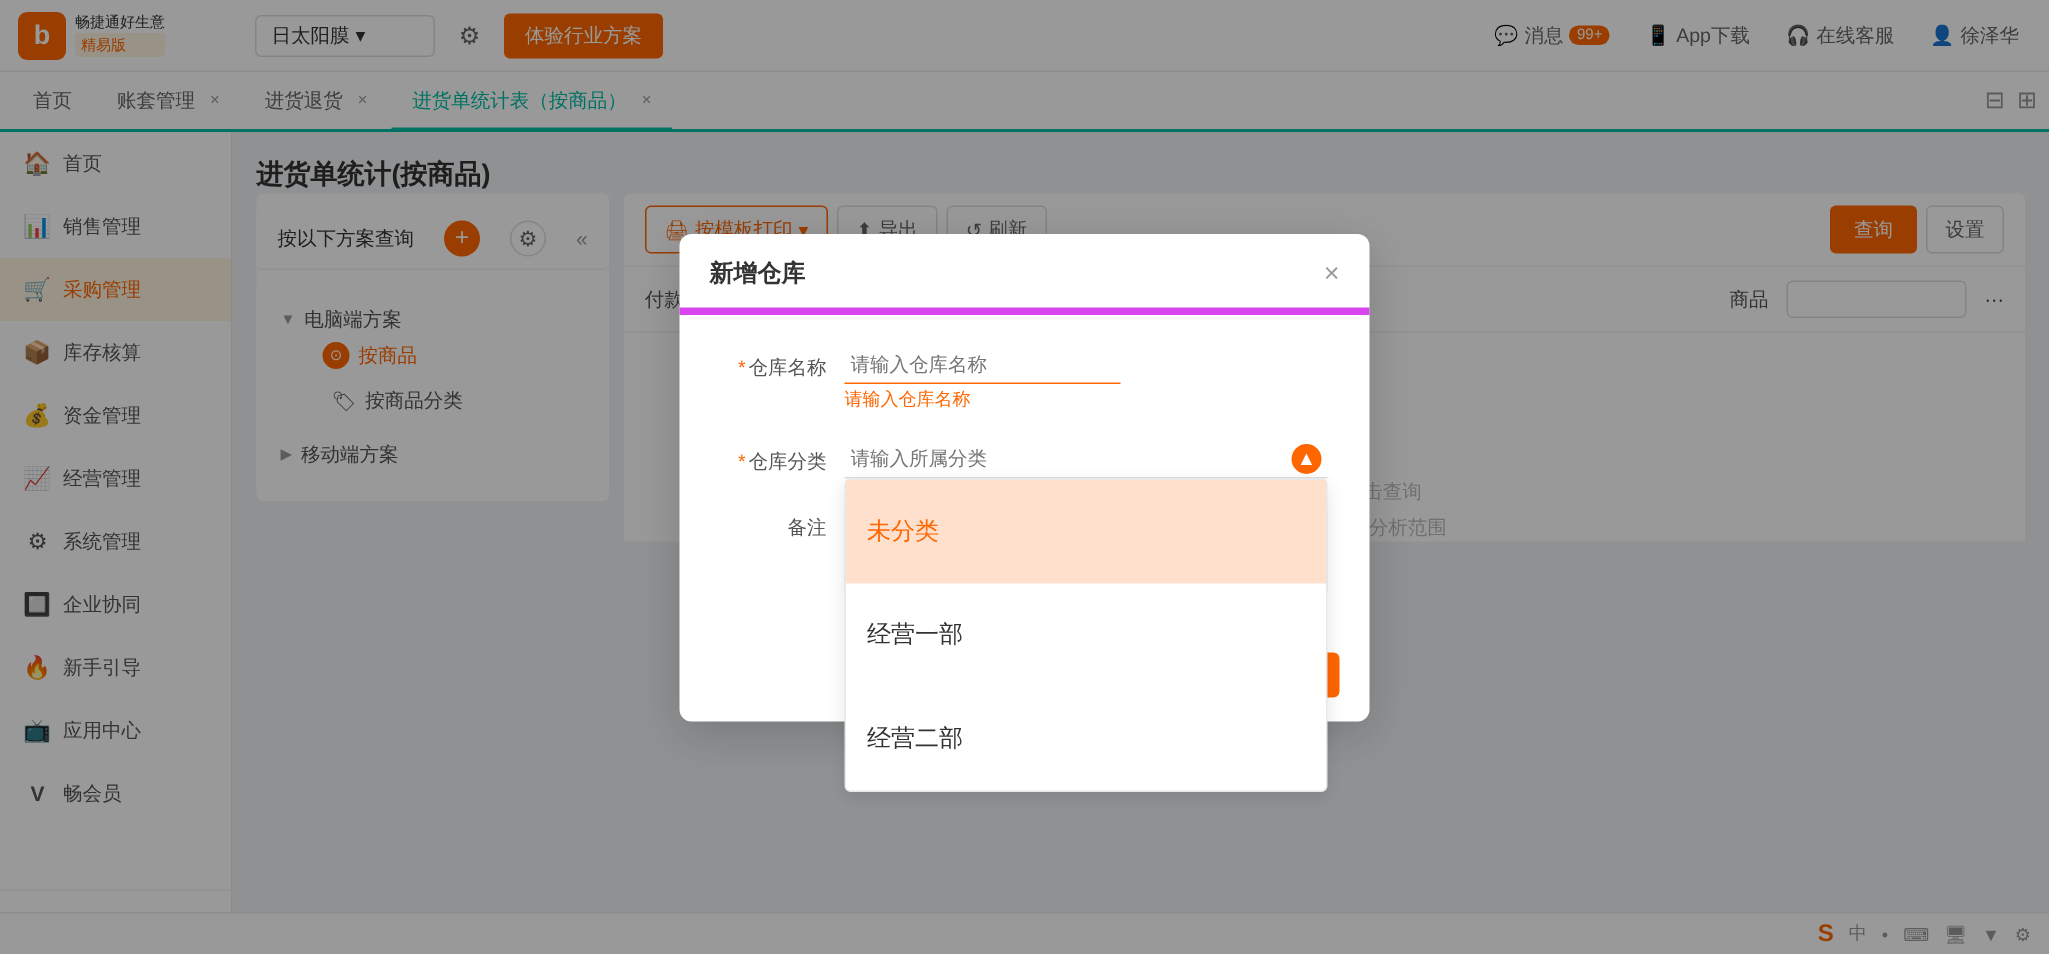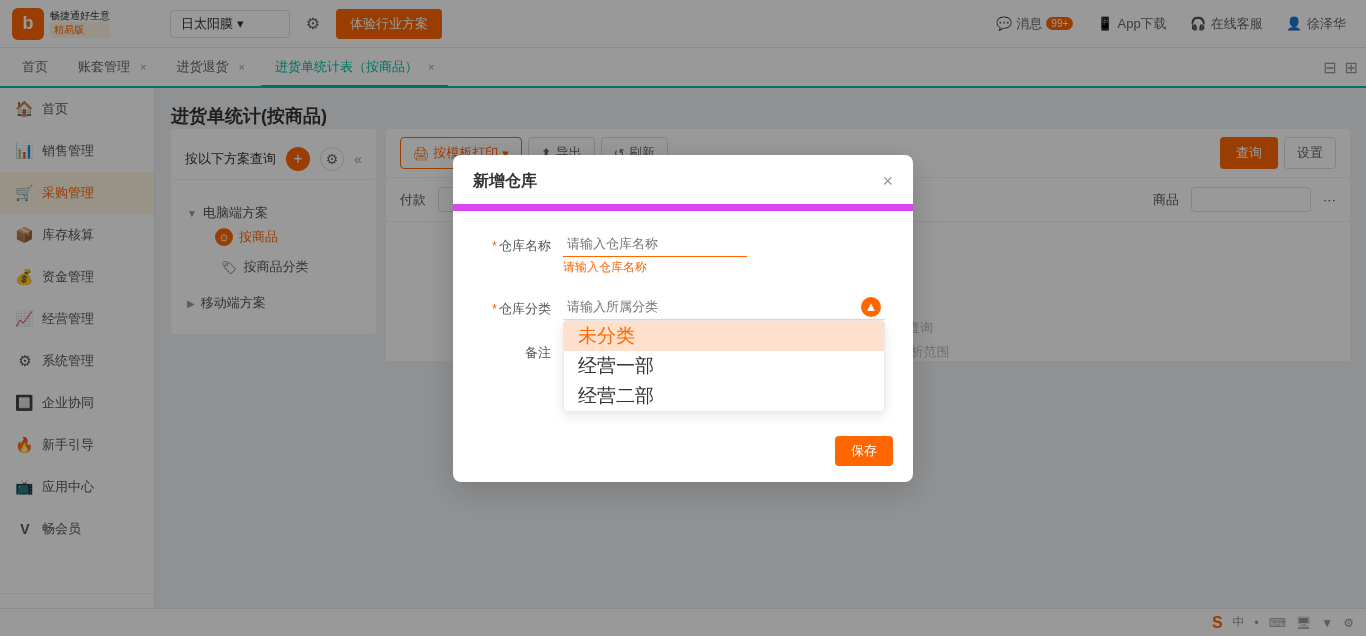--- a/index.html
+++ b/index.html
@@ -33,21 +33,21 @@
     .sidebar-item { display: flex; align-items: center; gap: 8px; padding: 12px 16px; font-size: 13px; color: #555; cursor: pointer; }
     .sidebar-item.active { background: #fff3e0; color: #f60; }
     .sidebar-icon { width: 18px; height: 18px; display: flex; align-items: center; justify-content: center; font-size: 15px; }
     .sidebar-bottom { margin-top: auto; border-top: 1px solid #f0f0f0; display: flex; align-items: center; justify-content: space-between; padding: 10px 14px; }
 
     
     .content { flex: 1; overflow: hidden; background: #f0f2f5; padding: 16px; position: relative; }
     .page-title { font-size: 18px; font-weight: bold; color: #333; margin-bottom: 1px; }
 
     
-    .filter-panel { background: #fff; border-radius: 4px; padding: 10px 14px; margin-bottom: 10px; display: flex; align-items: center; gap: 10px; font-size: 13px; justify-content: flex-end; }
+    .filter-panel { background: #fff; border-radius: 4px; padding: 10px 14px; margin-bottom: 10px; display: flex; align-items: center; gap: 20px; font-size: 13px; justify-content: flex-end; }
     .filter-label { color: #333; font-weight: 500; }
     .filter-add { width: 24px; height: 24px; border-radius: 50%; background: #f60; color: #fff; display: flex; align-items: center; justify-content: center; font-size: 16px; cursor: pointer; }
     .filter-settings { width: 24px; height: 24px; border-radius: 50%; border: 1px solid #ddd; color: #666; display: flex; align-items: center; justify-content: center; font-size: 14px; cursor: pointer; }
     .filter-collapse { color: #999; cursor: pointer; font-size: 14px; }
 
     
     .scheme-tree { background: #fff; padding: 8px 0; }
     .tree-group { padding: 6px 16px; }
     .tree-group-title { display: flex; align-items: center; gap: 6px; color: #555; font-size: 13px; cursor: pointer; }
     .tree-arrow { font-size: 10px; color: #999; }
@@ -63,39 +63,39 @@
 
     .filter-row { background: #fff; padding: 8px 14px; display: flex; align-items: center; gap: 12px; flex-wrap: wrap; font-size: 13px; border-bottom: 1px solid #f0f0f0; }
     .filter-row select, .filter-row input { border: 1px solid #ddd; border-radius: 4px; padding: 4px 8px; font-size: 13px; color: #666; outline: none; }
     .filter-row label { color: #555; }
 
     .table-container { background: #fff; overflow: auto; }
 
     
     .overlay { position: fixed; top: 0; left: 0; right: 0; bottom: 0; background: rgba(0,0,0,0.4); z-index: 100; display: flex; align-items: center; justify-content: center; }
     .modal { background: #fff; border-radius: 8px; width: 460px; padding: 0; box-shadow: 0 8px 32px rgba(0,0,0,0.18); position: relative; }
-    .modal-header { display: flex; align-items: center; justify-content: space-between; padding: 16px 20px 12px; border-bottom: 7px solid #d946ef; }
+    .modal-header { display: flex; align-items: center; justify-content: space-between; padding: 16px 20px 12px; border-bottom: 5px solid #d946ef; }
     .modal-title { font-size: 16px; font-weight: bold; color: #333; }
     .modal-close { font-size: 18px; color: #999; cursor: pointer; }
     .modal-body { padding: 20px 28px 10px; }
     .form-row { display: flex; align-items: flex-start; margin-bottom: 18px; gap: 12px; }
     .form-label { min-width: 70px; text-align: right; padding-top: 6px; font-size: 13px; color: #555; }
     .form-label.required::before { content: '*'; color: #f60; margin-right: 2px; }
     .form-input { flex: 1; border: none; border-bottom: 1px solid #ddd; padding: 5px 4px; font-size: 13px; outline: none; color: #333; }
     .form-input.error { border-bottom: 1px solid #f60; }
     .error-msg { color: #f60; font-size: 12px; margin-top: 2px; }
     .form-textarea { flex: 1; border: 1px solid #ddd; border-radius: 4px; padding: 6px 8px; font-size: 13px; outline: none; color: #333; min-height: 60px; resize: vertical; }
     .modal-footer { display: flex; justify-content: flex-end; padding: 10px 20px 16px; gap: 10px; }
 
     
     .dropdown-wrapper { flex: 1; position: relative; }
     .dropdown-input { width: 100%; border: none; border-bottom: 1px solid #ddd; padding: 5px 28px 5px 4px; font-size: 13px; outline: none; color: #999; }
     .dropdown-arrow-btn { position: absolute; right: 4px; top: 50%; transform: translateY(-50%); background: #f60; color: #fff; border: none; border-radius: 50%; width: 20px; height: 20px; font-size: 13px; cursor: pointer; display: flex; align-items: center; justify-content: center; }
     .dropdown-list { position: absolute; top: 100%; left: 0; right: 0; background: #fff; border: 1px solid #e8e8e8; border-radius: 4px; box-shadow: 0 4px 12px rgba(0,0,0,0.1); z-index: 200; }
-    .dropdown-item { padding: 2px 14px; font-size: 19px; cursor: pointer; color: #333; }
+    .dropdown-item { padding: 24px 14px; font-size: 16px; cursor: pointer; color: #333; }
     .dropdown-item.selected { background: #ffe0cc; color: #f60; }
 
     
     .statusbar { position: fixed; bottom: 0; left: 0; right: 0; height: 28px; background: #fff; border-top: 1px solid #e8e8e8; display: flex; align-items: center; justify-content: flex-end; padding: 0 12px; gap: 10px; font-size: 12px; color: #999; z-index: 10; }
 
     
     .page-hint { text-align: center; color: #bbb; font-size: 13px; padding: 40px 0 0; }
     .page-hint-icon { font-size: 40px; margin-bottom: 10px; }
     .page-hint-text { margin-bottom: 6px; }
   </style>

